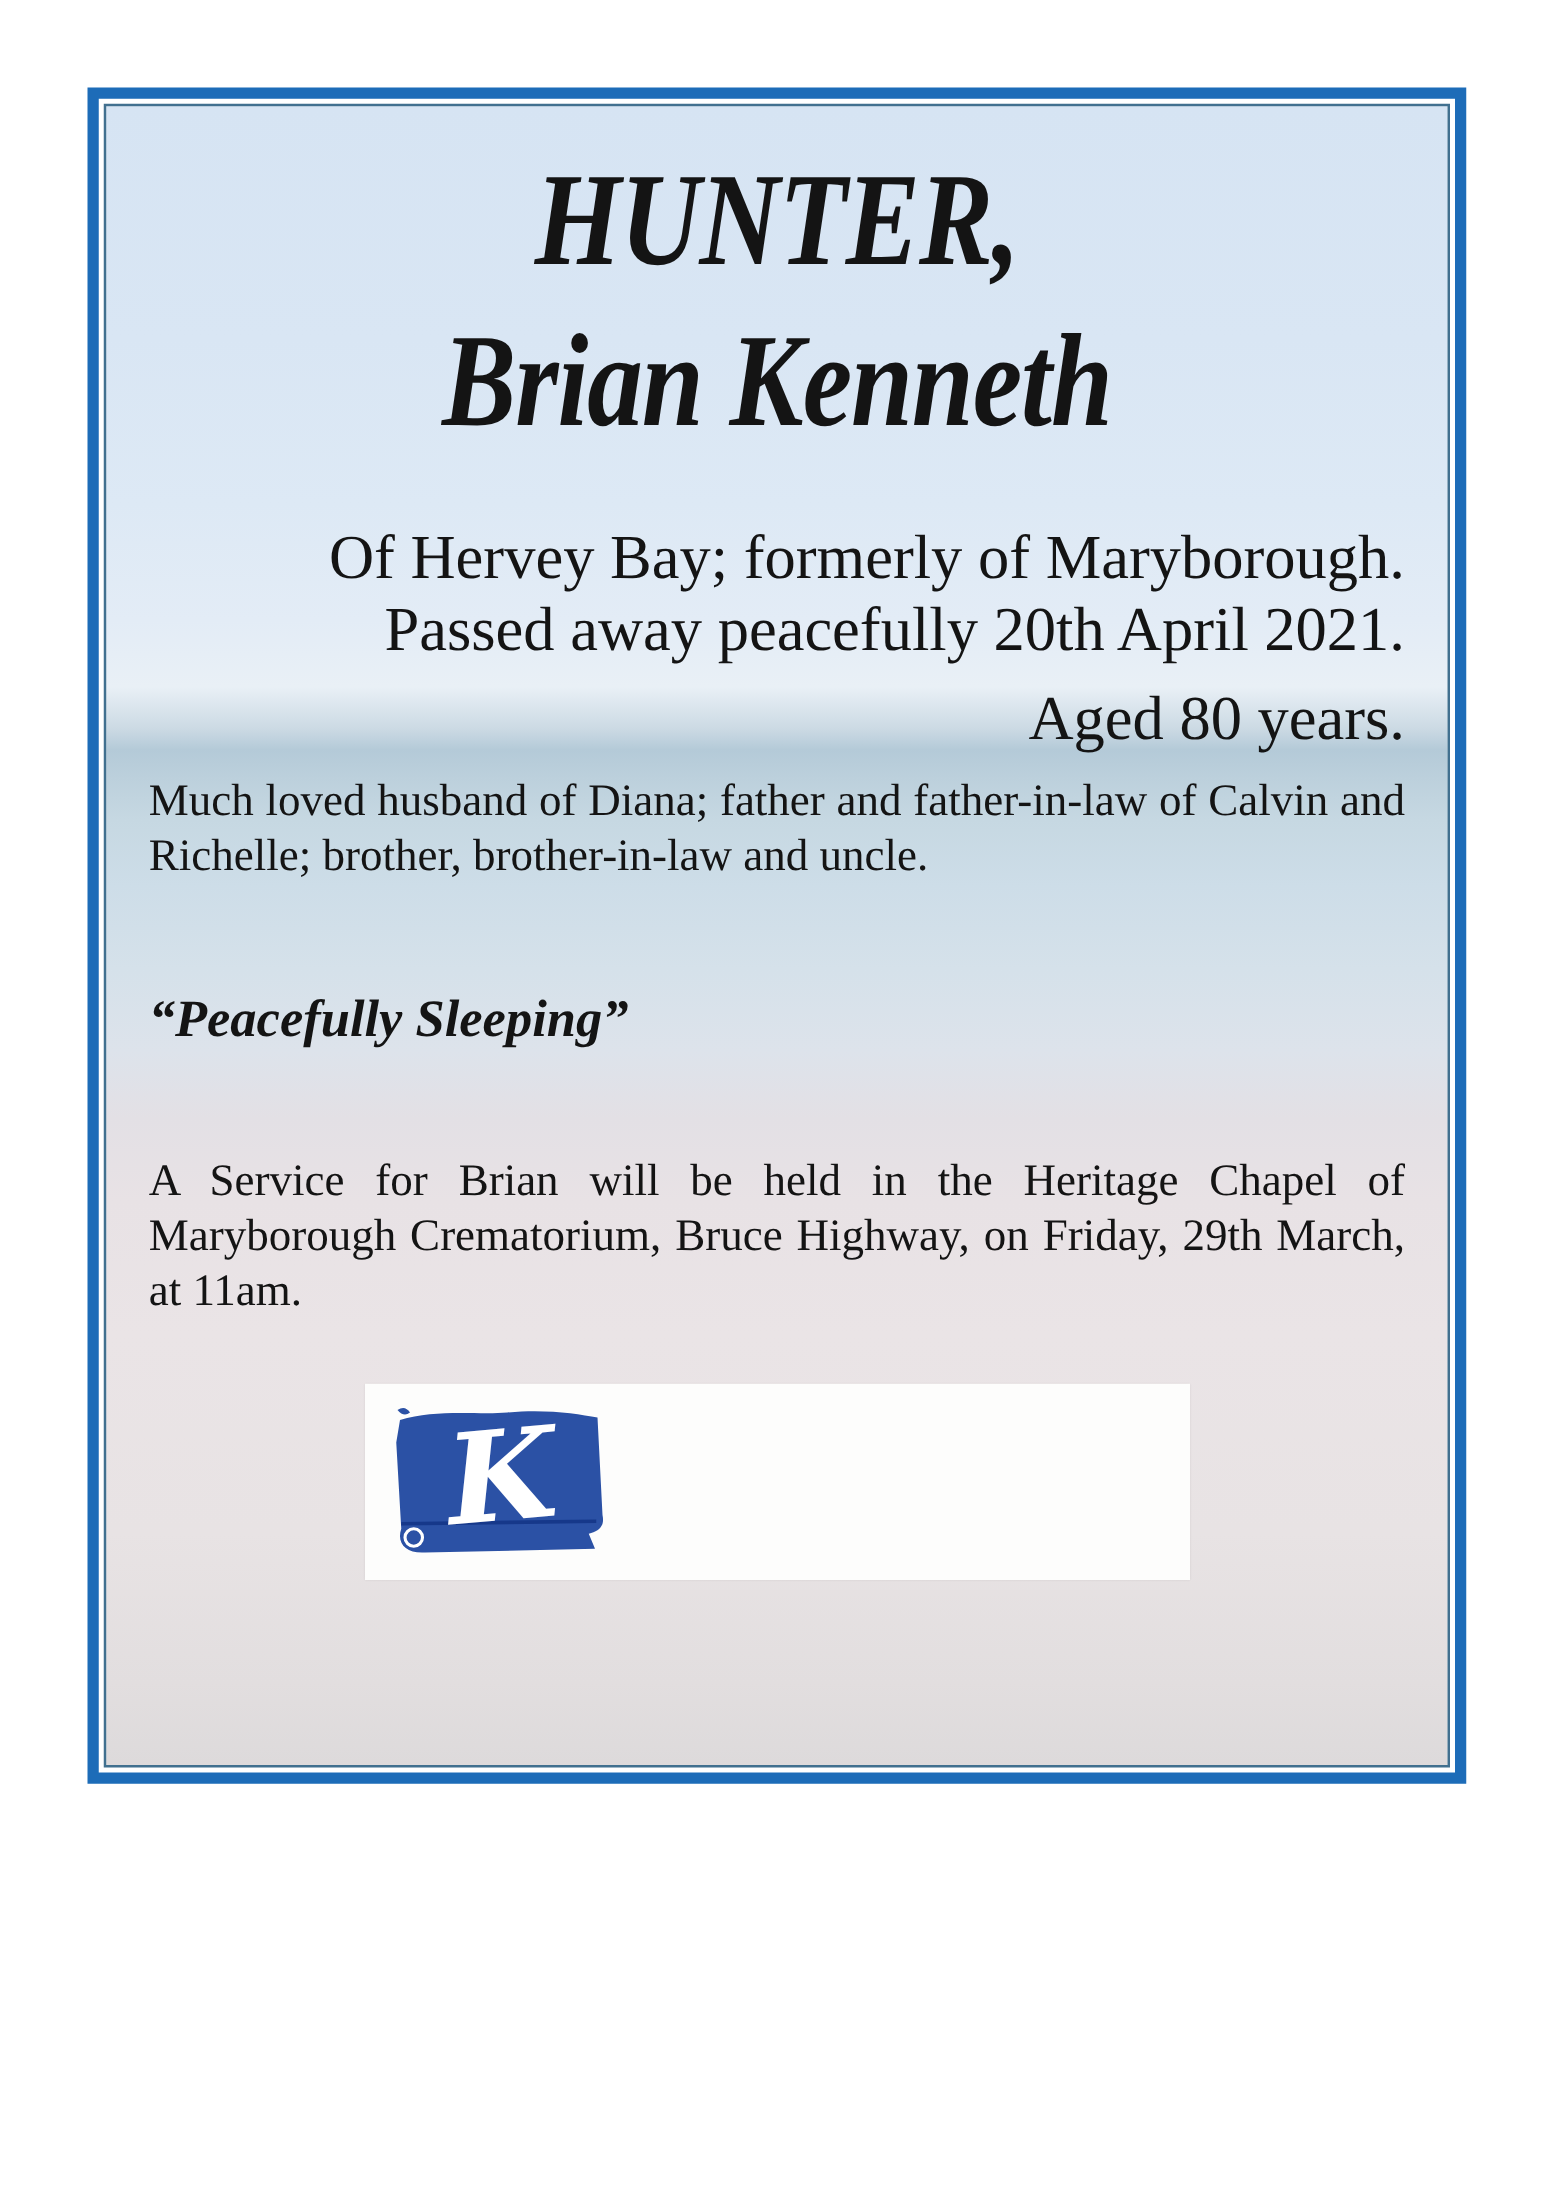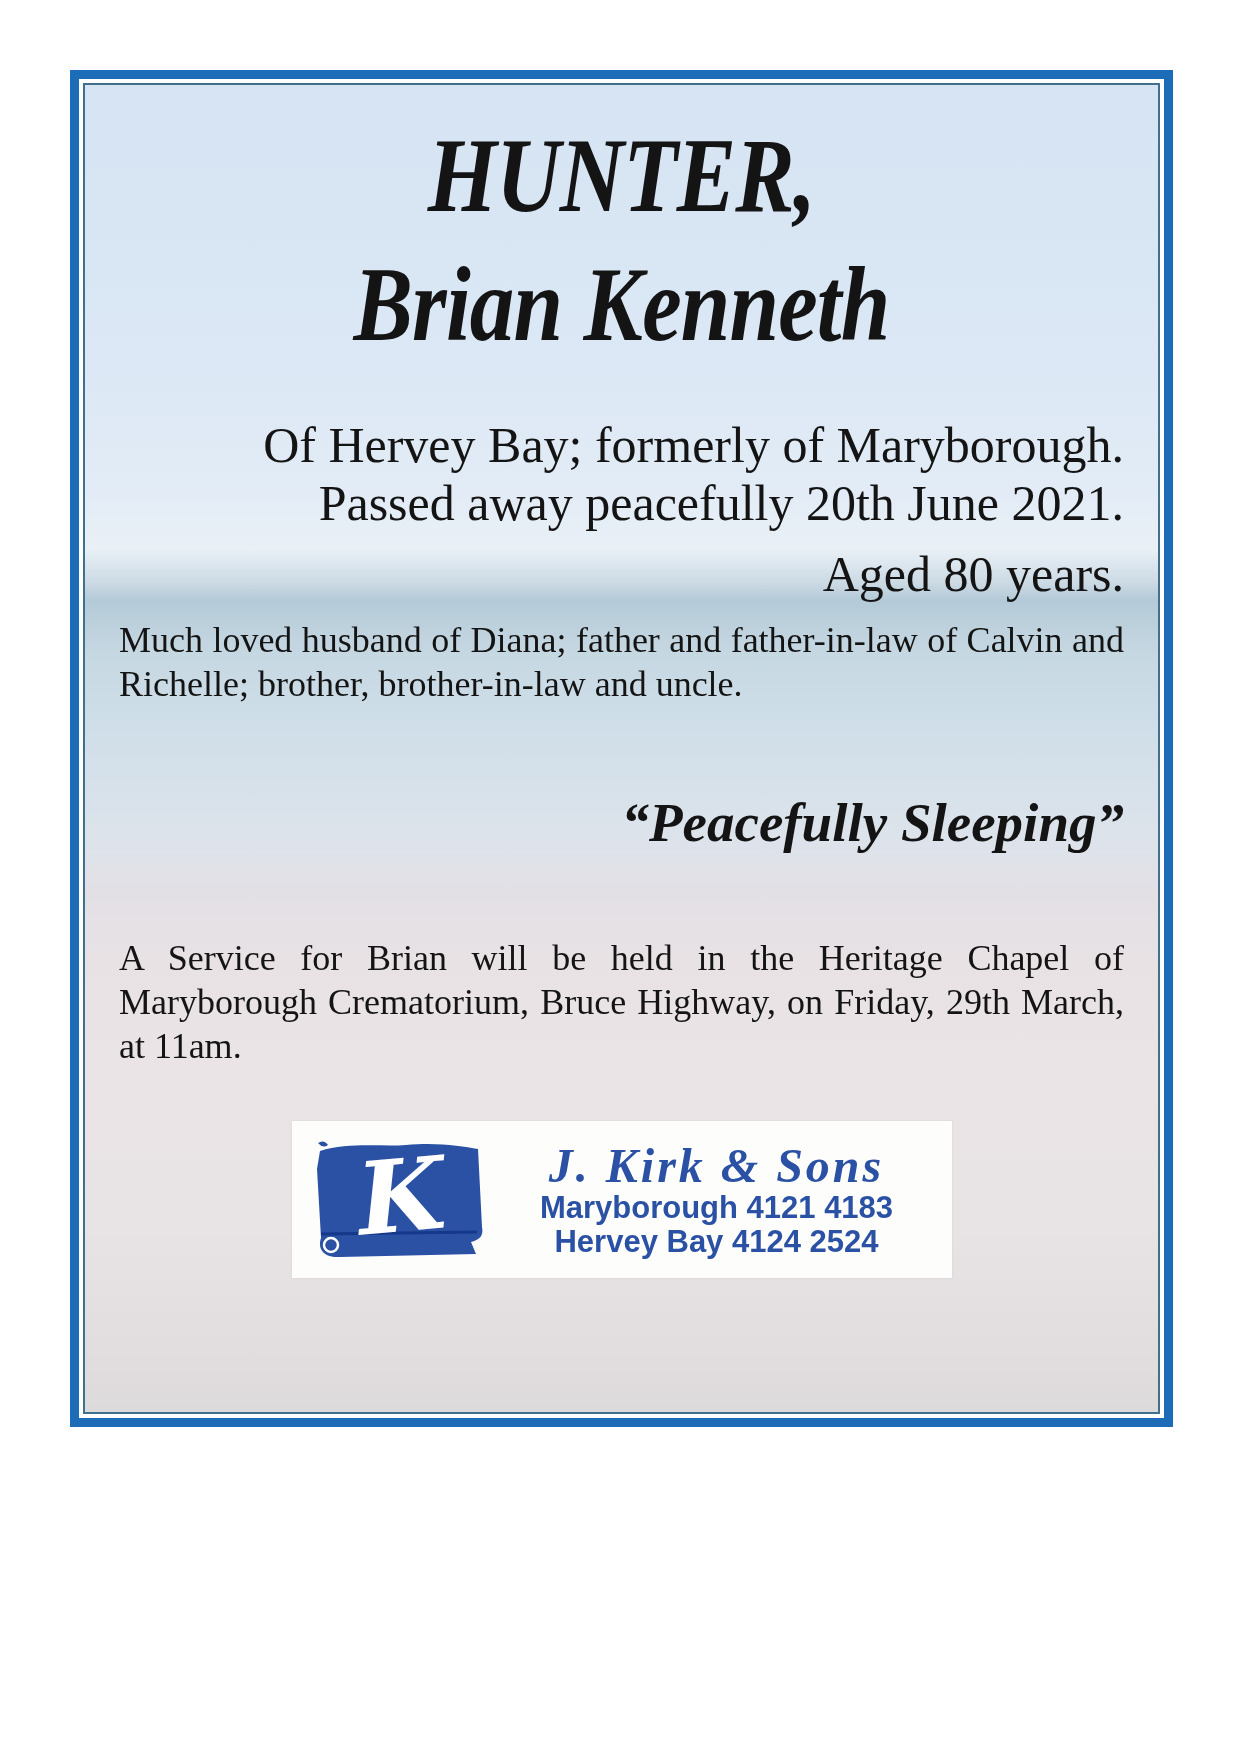--- a/index.html
+++ b/index.html
@@ -54,23 +54,23 @@
   .age-line   { margin-top: 12px; }
 
   .justified {
     text-align: justify;
     font-size: 36px; line-height: 1.22;
     hyphens: manual; -webkit-hyphens: manual;
   }
   .family-para    { margin-top: 16px; }
   .epitaph {
     margin-top: 86px;
-    text-align: right;
+    text-align: left;
     font-weight: bold; font-style: italic;
-    font-size: 55px; line-height: 1.1;
+    font-size: 42px; line-height: 1.1;
   }
   .service-para   { margin-top: 84px; }
   .donations-para { margin-top: 16px; }
 
   
   .logo-box {
     margin: 52px auto 0;
     width: 660px; height: 157px;
     background: #fdfdfc;
     box-shadow: 0 0 2px rgba(0,0,0,0.08);
@@ -102,21 +102,21 @@
 <div class="frame-outer">
   <div class="frame-inner">
 
     <div class="name-block">
       <div>HUNTER,</div>
       <div>Brian Kenneth</div>
     </div>
 
     <div class="lines-block">
       <div class="center-line">Of Hervey Bay; formerly of Maryborough.</div>
-      <div class="center-line">Passed away peacefully 20th June 2021.</div>
+      <div class="center-line">Passed away peacefully 20th April 2021.</div>
     </div>
 
     <div class="center-line age-line">Aged 80 years.</div>
 
     <p class="justified family-para">Much loved husband of Diana; father and father-in-law of Calvin and Richelle; brother, brother-in-law and uncle.</p>
 
     <div class="epitaph">“Peacefully Sleeping”</div>
 
     <p class="justified service-para">A Service for Brian will be held in the Herit­age Chapel of Maryborough Crematorium, Bruce Highway, on Friday, 29th March, at 11am.</p>
 
@@ -130,21 +130,16 @@
                  L7,32 Z" fill="#2b51a5"></path>
 
         <path d="M11,97 L167,95" stroke="#16388a" stroke-width="3" fill="none"></path>
 
         <circle cx="21" cy="108" r="7" fill="none" stroke="#ffffff" stroke-width="2.5"></circle>
 
         <path d="M8,6 q6,-4 10,2 q-5,4 -10,-2" fill="#2b51a5"></path>
 
         <text x="92" y="94" text-anchor="middle" font-family="DejaVu Serif, serif" font-style="italic" font-weight="bold" font-size="100" fill="#ffffff" transform="rotate(-5 92 70)">K</text>
       </svg>
-      <div class="logo-text-col">
-        <div class="logo-name">J. Kirk &amp; Sons</div>
-        <div class="logo-phone">Maryborough 4121 4183</div>
-        <div class="logo-phone">Hervey Bay 4124 2524</div>
-      </div>
     </div>
 
   </div>
 </div>
 
 </body></html>

